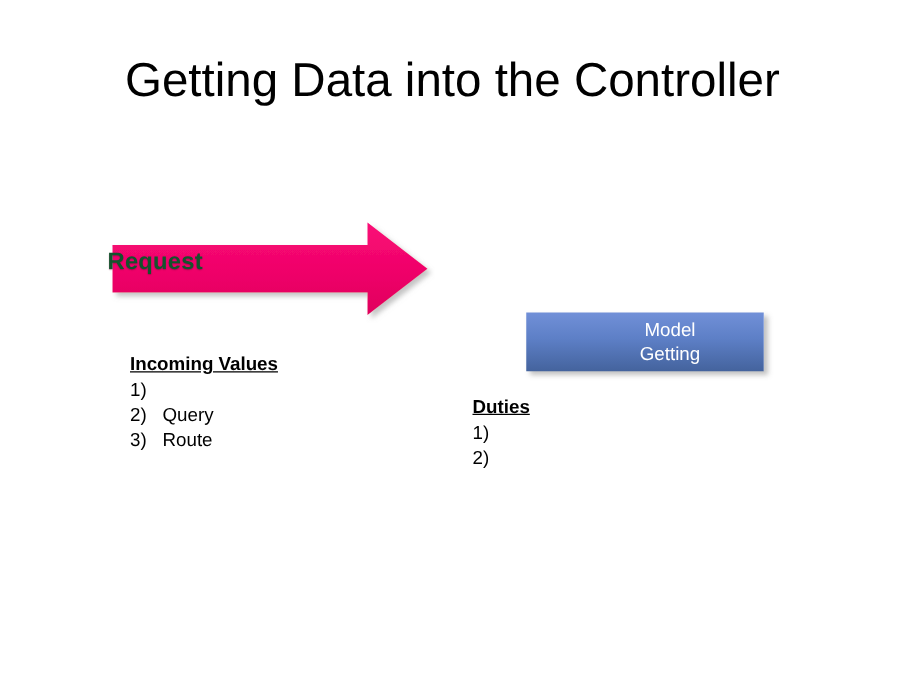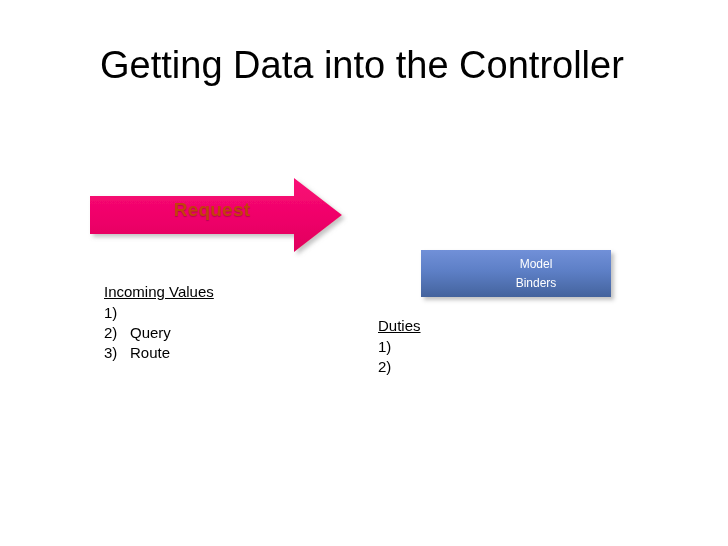--- a/index.html
+++ b/index.html
@@ -51,25 +51,25 @@
     position: absolute;
     left: 0;
     top: 0;
     display: block;
   }
   #request-label {
     position: absolute;
     left: 0px;
     top: 24px;
     width: 252px;
-    text-align: center;
+    text-align: left;
     font-family: "Liberation Sans", sans-serif;
     font-size: 19px;
     font-weight: bold;
-    color: #c2410c;
+    color: #14532d;
     line-height: 28px;
     letter-spacing: 0.2px;
     text-shadow: 0 1px 1px rgba(120,0,55,0.45);
   }
 
   
   #controller-box {
     position: absolute;
     left: 375px;
     top: 186px;
@@ -102,37 +102,37 @@
     height: 47px;
     background: linear-gradient(to bottom, #7190d8 0%, #5d7fc6 45%, #44639d 100%);
     box-shadow: 3px 3px 4px rgba(120,120,120,0.45);
     display: flex;
     flex-direction: column;
     align-items: center;
     justify-content: center;
   }
   .binder-line {
     font-family: "Liberation Sans", sans-serif;
-    font-size: 12px;
+    font-size: 15px;
     font-weight: 400;
     color: #ffffff;
     line-height: 19px;
     text-align: center;
     margin-left: 40px;
   }
 
   
   .text-block {
     position: absolute;
     font-family: "Liberation Sans", sans-serif;
     color: #000000;
   }
   .block-heading {
     font-size: 15px;
-    font-weight: normal;
+    font-weight: bold;
     text-decoration: underline;
     line-height: 20px;
     display: inline-block;
     margin-bottom: 1px;
   }
   .num-list {
     list-style: none;
     margin: 0;
     padding: 0;
   }
@@ -180,21 +180,21 @@
         </filter>
       </defs>
       <path d="M 4 24 L 208 24 L 208 6 L 256 43 L 208 80 L 208 62 L 4 62 Z" fill="url(#pinkGrad)" filter="url(#dropShadowPink)"></path>
     </svg>
     <div id="request-label">Request</div>
   </div>
 
 
   <div id="model-binders-box">
     <div class="binder-line">Model</div>
-    <div class="binder-line">Binders</div>
+    <div class="binder-line">Getting</div>
   </div>
 
   <div id="incoming-values-block" class="text-block">
     <div class="block-heading">Incoming Values</div>
     <ul class="num-list">
       <li>
         <span class="num-marker">1)</span>
       </li>
       <li>
         <span class="num-marker">2)</span>

